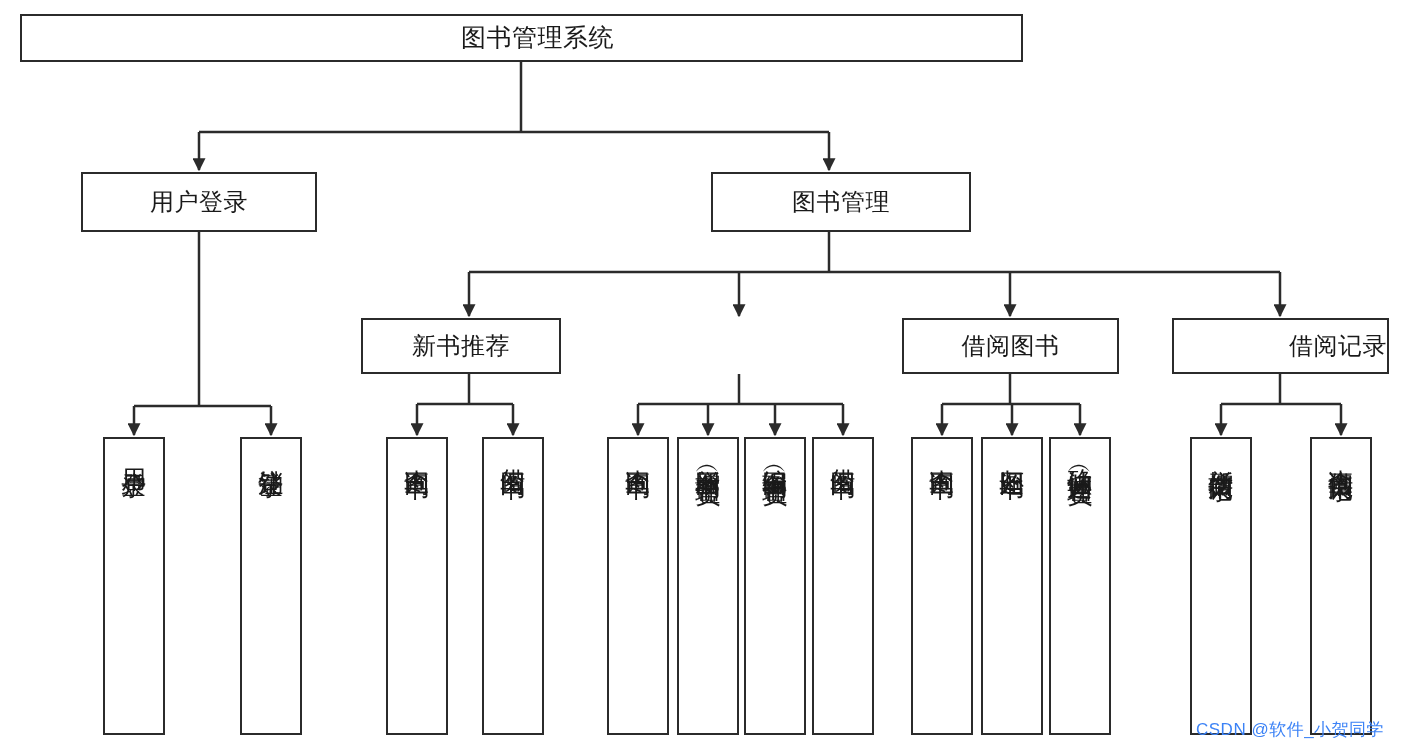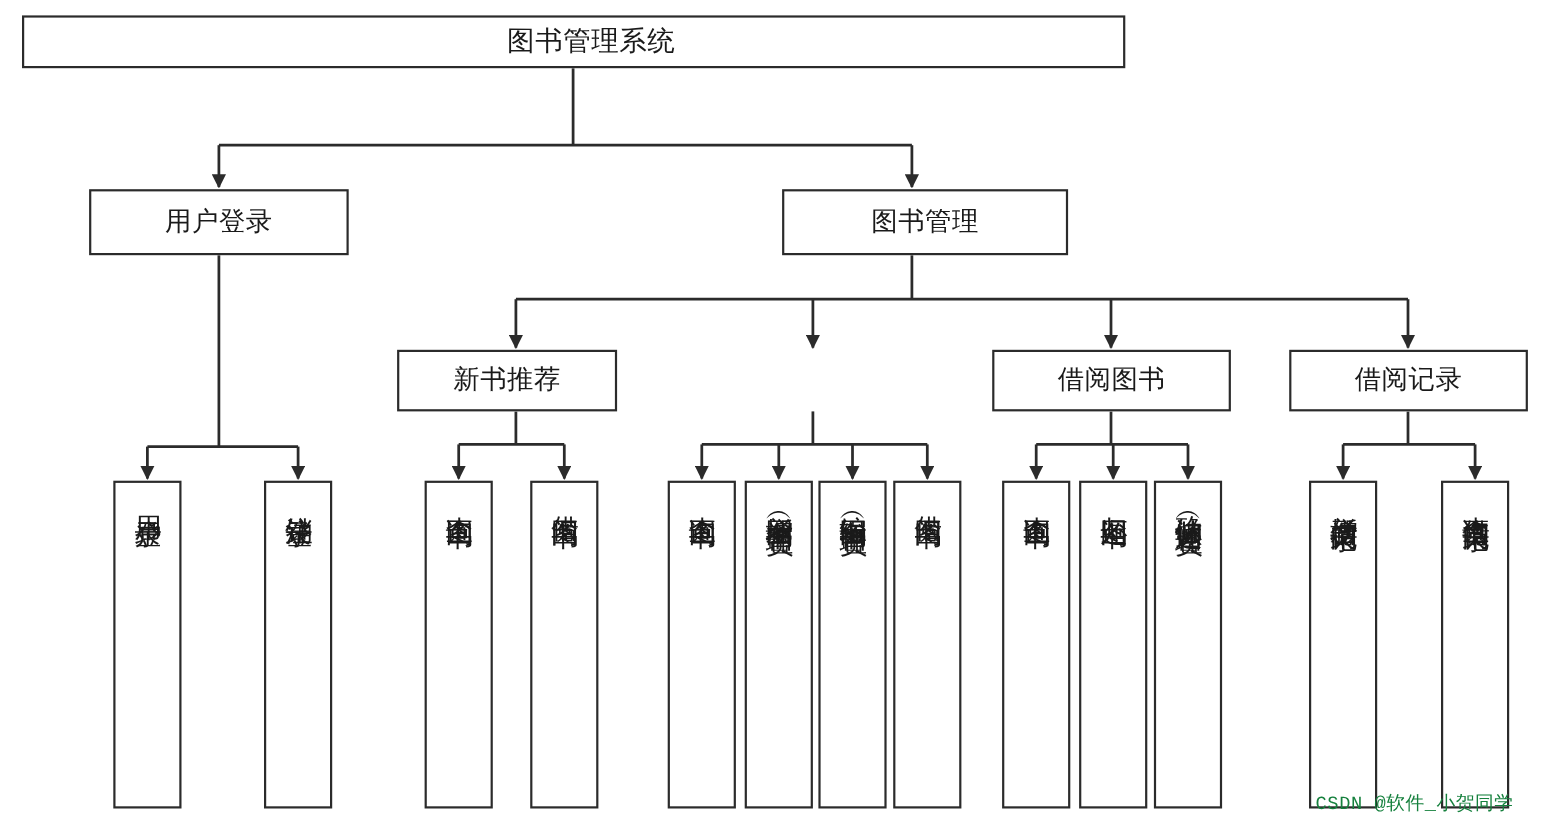--- a/index.html
+++ b/index.html
@@ -142,21 +142,21 @@
   <div class="node horiz" style="left: 711px; top: 172px; width: 260px; height: 60px;">
     <span class="node-label">图书管理</span>
   </div>
 
   <div class="node horiz" style="left: 361px; top: 318px; width: 200px; height: 56px;">
     <span class="node-label">新书推荐</span>
   </div>
   <div class="node horiz" style="left: 902px; top: 318px; width: 217px; height: 56px;">
     <span class="node-label">借阅图书</span>
   </div>
-  <div class="node horiz" style="left: 1172px; top: 318px; width: 217px; height: 56px;">
+  <div class="node horiz" style="left: 1172px; top: 318px; width: 217px; height: 56px; justify-content: flex-end;">
     <span class="node-label">借阅记录</span>
   </div>
 
   <div class="node leaf" style="left: 103px; top: 437px; width: 62px; height: 298px;">
     <span class="node-label">用户登录</span>
   </div>
   <div class="node leaf" style="left: 240px; top: 437px; width: 62px; height: 298px;">
     <span class="node-label">注销登录</span>
   </div>
   <div class="node leaf" style="left: 386px; top: 437px; width: 62px; height: 298px;">
@@ -186,15 +186,15 @@
   <div class="node leaf" style="left: 1049px; top: 437px; width: 62px; height: 298px;">
     <span class="node-label">确认归还（管理员）</span>
   </div>
   <div class="node leaf" style="left: 1190px; top: 437px; width: 62px; height: 298px;">
     <span class="node-label">新增借阅记录</span>
   </div>
   <div class="node leaf" style="left: 1310px; top: 437px; width: 62px; height: 298px;">
     <span class="node-label">查询借阅记录</span>
   </div>
 
-  <div class="watermark" style="left: 1196px; top: 718px; color: #15803d; font-family: Liberation Mono, monospace;">CSDN @软件_小贺同学</div>
+  <div class="watermark" style="left: 1196px; top: 718px; color: #3b82f6;">CSDN @软件_小贺同学</div>
 
 </div>
 
 </body></html>

